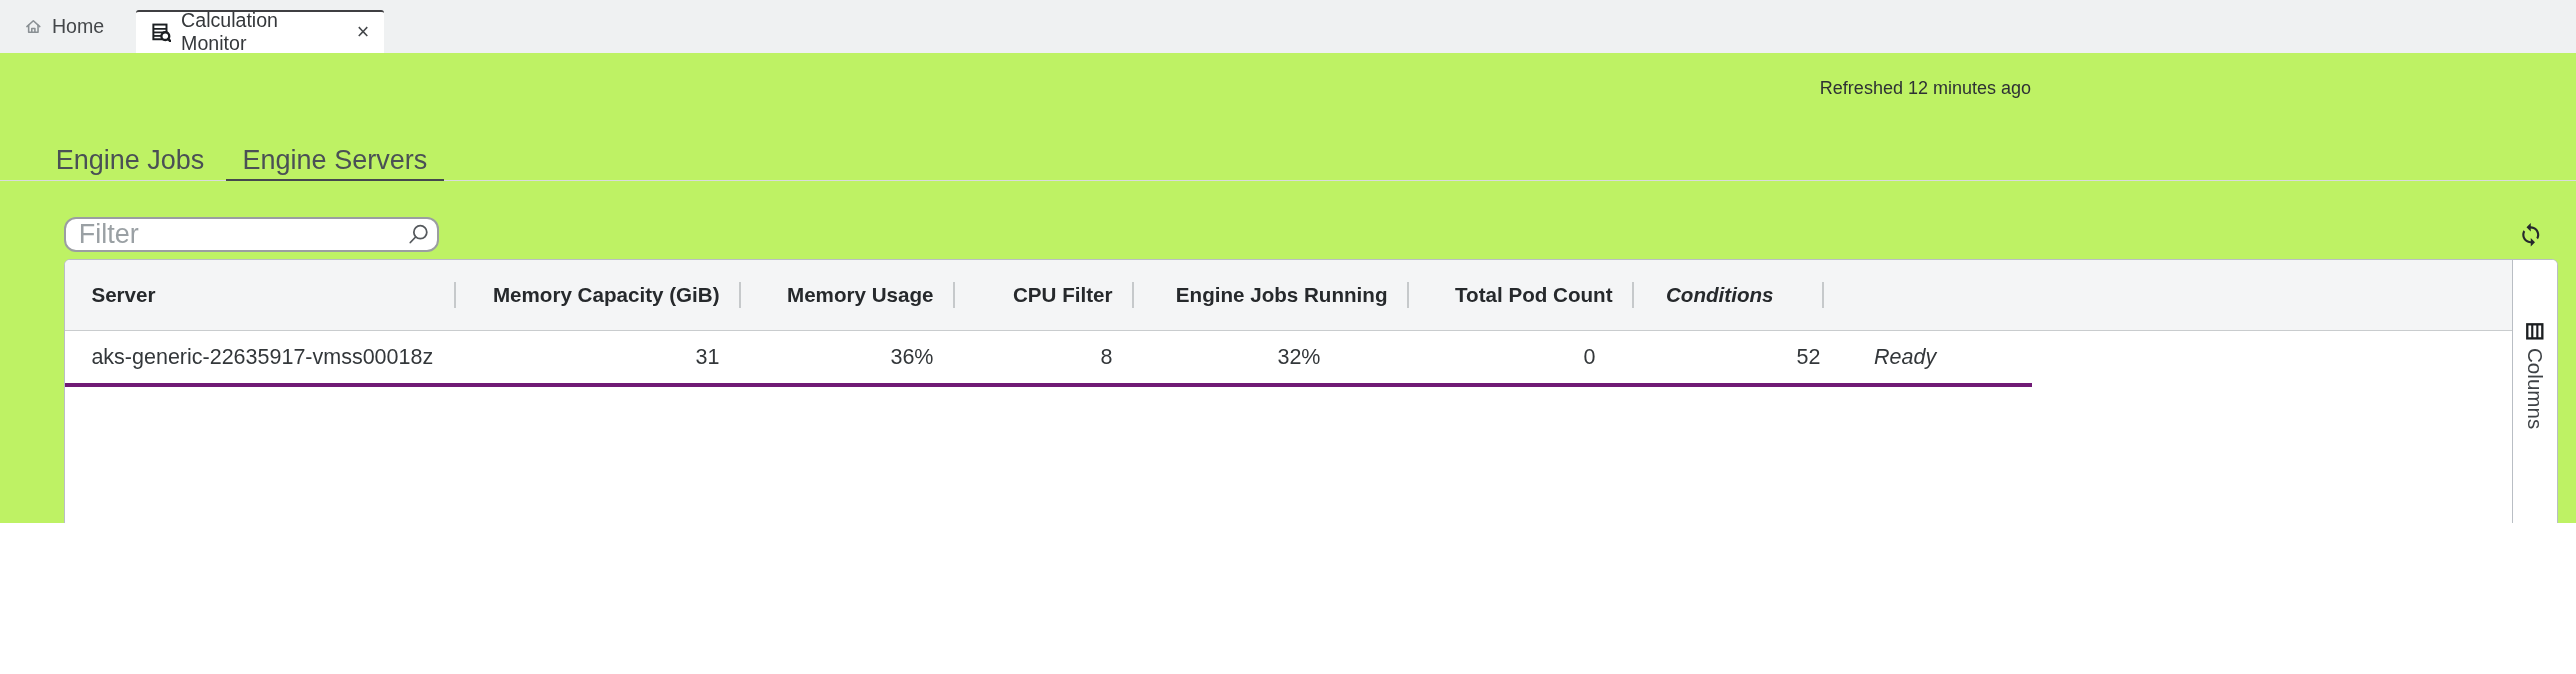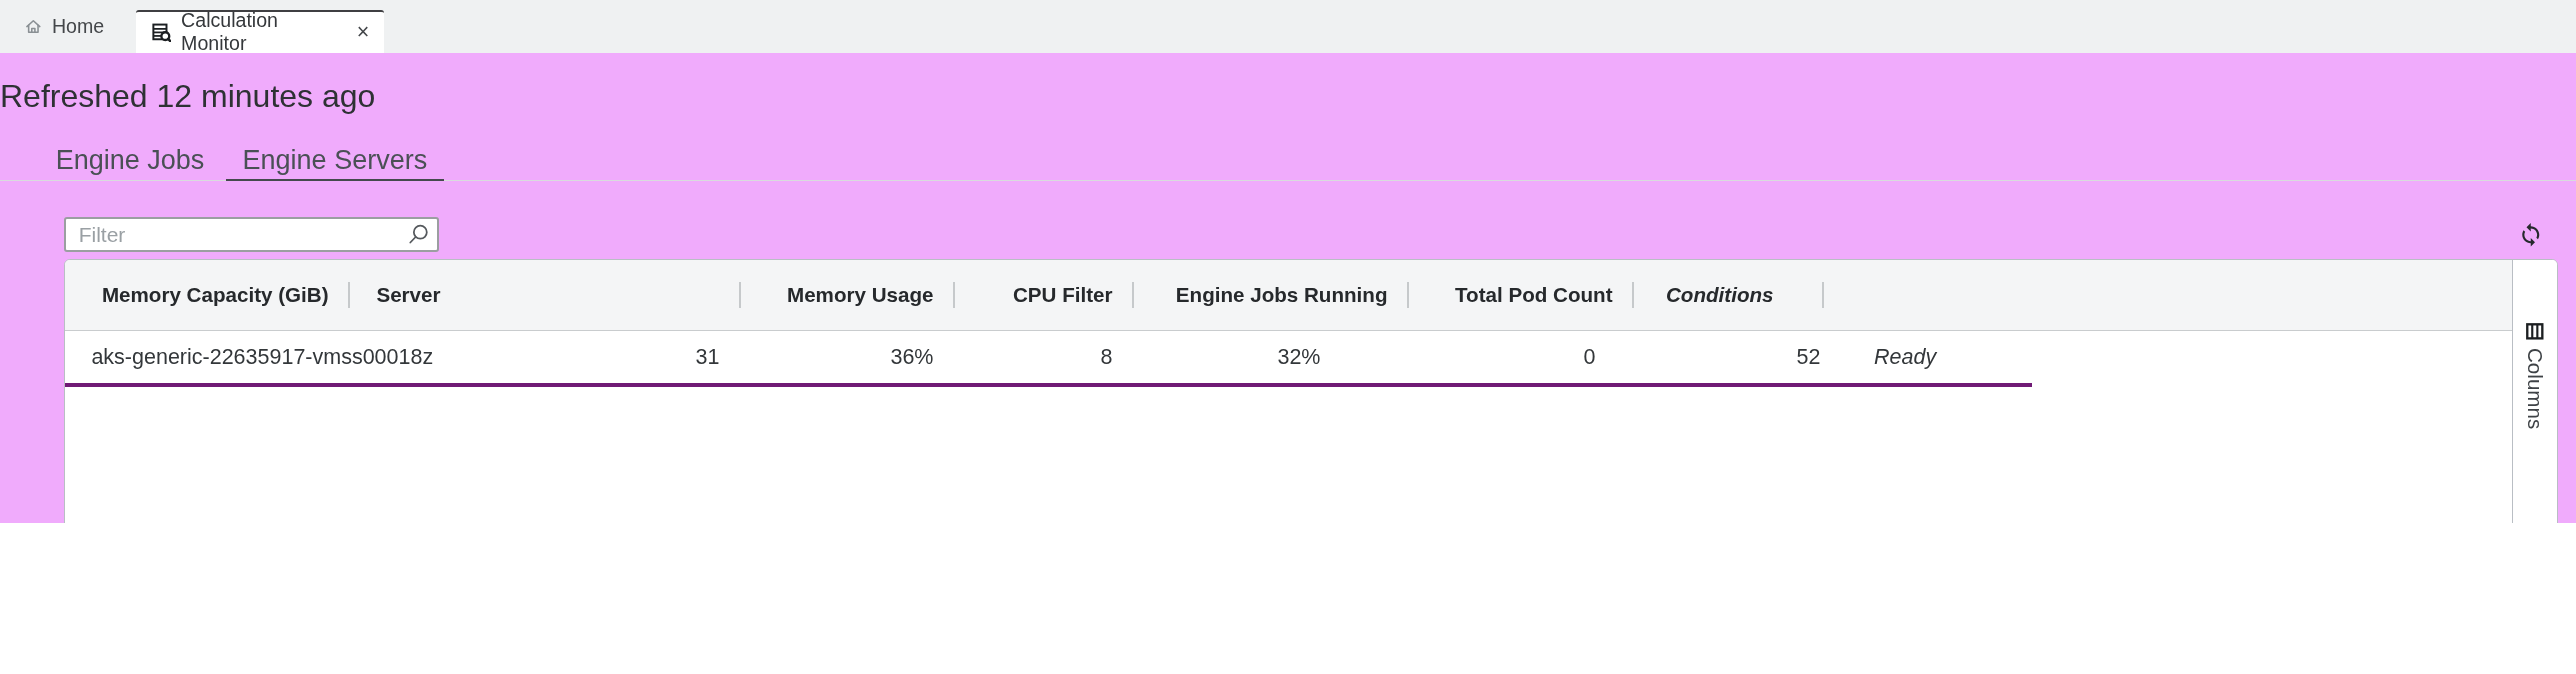--- a/index.html
+++ b/index.html
@@ -1,55 +1,55 @@
 <!DOCTYPE html>
 <html><head>
 <meta charset="utf-8">
 <style>
   html,body { margin:0; padding:0; background:#fff; }
   .canvas {
     position:relative; width:2576px; height:523px; overflow:hidden;
-    background:#f0abfc; font-family:"Liberation Sans","DejaVu Sans",sans-serif;
+    background:#bef264; font-family:"Liberation Sans","DejaVu Sans",sans-serif;
     color:#33373a;
   }
 
   
   .topbar { position:absolute; left:0; top:0; width:2576px; height:53px; background:#eff1f2; }
   .home-tab {
     position:absolute; left:11.8px; top:0; height:53px; display:flex; align-items:center;
     gap:9.8px; padding:0 13.7px; cursor:pointer; color:#44474a; font-size:19.6px;
   }
   .doc-tab {
     position:absolute; left:136px; top:9.8px; width:248px; height:43px; background:#fff;
     border-top:2.9px solid #3f3f42; border-radius:2.9px 2.9px 0 0; box-sizing:border-box;
     display:flex; align-items:center; gap:9.8px; padding:0 12.7px 0 15.7px;
     font-size:19.6px; color:#35383b; cursor:pointer;justify-content:flex-end;
   }
   .doc-tab .close { margin-left:auto; font-size:21.5px; color:#44474a; line-height:1; cursor:pointer; padding:0 2px; }
 
   
-  .refreshed { position:absolute; left:0; top:78px; width:2031px; text-align:left; font-size:32px; color:#2e3134; }
+  .refreshed { position:absolute; left:0; top:78px; width:2031px; text-align:right; font-size:18px; color:#2e3134; }
 
   
   .view-tabs {
     position:absolute; left:0; top:140px; width:2576px; height:40px; box-sizing:content-box;
     border-bottom:1px solid #d9dbdd; display:flex; padding-left:39px;
   }
   .vtab {
     height:40px; display:flex; align-items:center; padding:0 16.7px; margin-right:4.9px;
     font-size:27px; color:#4a5055; position:relative; cursor:pointer; white-space:nowrap;
   }
   .vtab.active::after { content:""; position:absolute; left:0; right:0; bottom:-1px; height:2px; background:#45494d; }
 
   
   .filter-wrap { position:absolute; left:64px; top:217px; width:375px; height:35px; }
   .filter-input {
     width:100%; height:100%; box-sizing:border-box; background:#fff;
-    border:2px solid #9b9ea1; border-radius:3px; padding:0 43px 0 12.7px;
-    font-size:21px; color:#33373a; font-family:inherit; outline:none;
+    border:2px solid #9b9ea1; border-radius:12px; padding:0 43px 0 12.7px;
+    font-size:27px; color:#33373a; font-family:inherit; outline:none;
   }
   .filter-input::placeholder { color:#9aa0a4; opacity:1; }
   .search-icon { position:absolute; right:7.8px; top:4.9px; pointer-events:none; }
 
   .refresh-btn {
     position:absolute; left:2514px; top:218px; width:33px; height:33px;
     display:flex; align-items:center; justify-content:center;
     background:none; border:none; padding:0; cursor:pointer;
   }
 
@@ -138,22 +138,22 @@
     <span style="display:flex;">
       <svg width="25.5" height="25.5" viewBox="0 0 24 24">
         <path fill="#26292d" d="M12 4V1L8 5l4 4V6c3.31 0 6 2.69 6 6 0 1.01-.25 1.97-.7 2.8l1.46 1.46C19.54 15.03 20 13.57 20 12c0-4.42-3.58-8-8-8zm0 14c-3.31 0-6-2.69-6-6 0-1.01.25-1.97.7-2.8L5.24 7.74C4.46 8.97 4 10.43 4 12c0 4.42 3.58 8 8 8v3l4-4-4-4v3z"></path>
       </svg>
     </span>
   </button>
 
   <div class="card">
     <div class="table-area">
       <div class="header-row">
+        <div class="hcell c0 al">Server</div>
         <div class="hcell c1 ar">Memory Capacity (GiB)</div>
-        <div class="hcell c0 al">Server</div>
         <div class="hcell c2 ar">Memory Usage</div>
         <div class="hcell c3 ar">CPU Filter</div>
         <div class="hcell c5 ar">Engine Jobs Running</div>
         <div class="hcell c6 ar">Total Pod Count</div>
         <div class="hcell c7 al">Conditions</div>
       </div>
       <div class="data-row">
         <div class="dcell c0 al">aks-generic-22635917-vmss00018z</div>
         <div class="dcell c1 ar">31</div>
         <div class="dcell c2 ar">36%</div>

